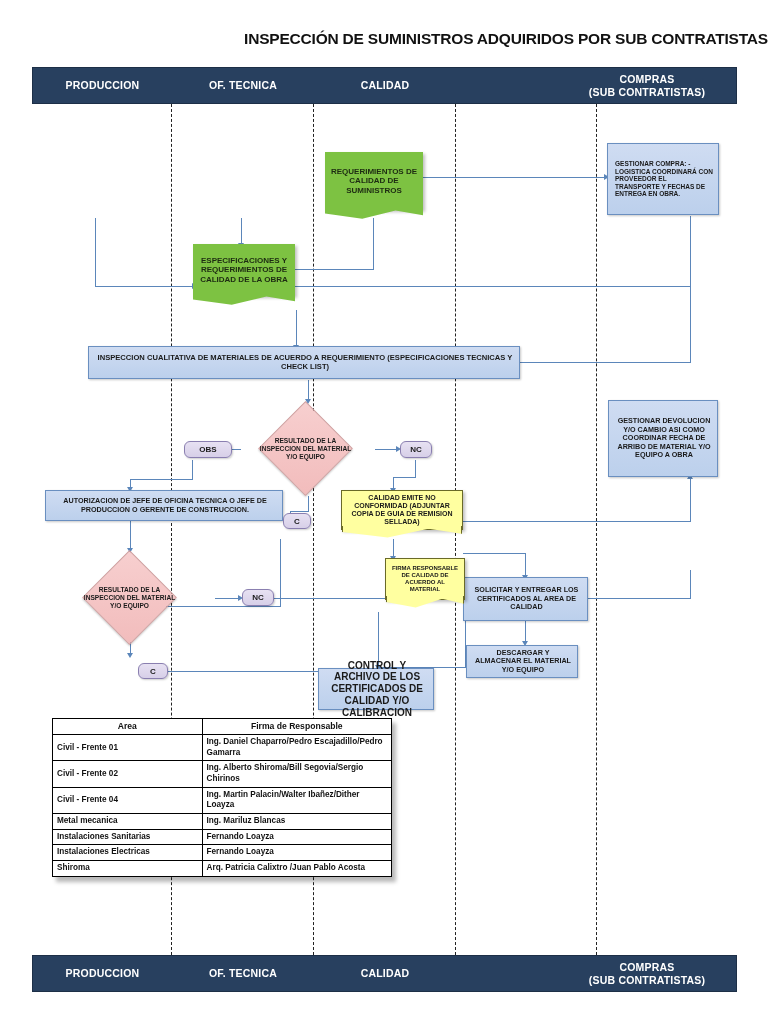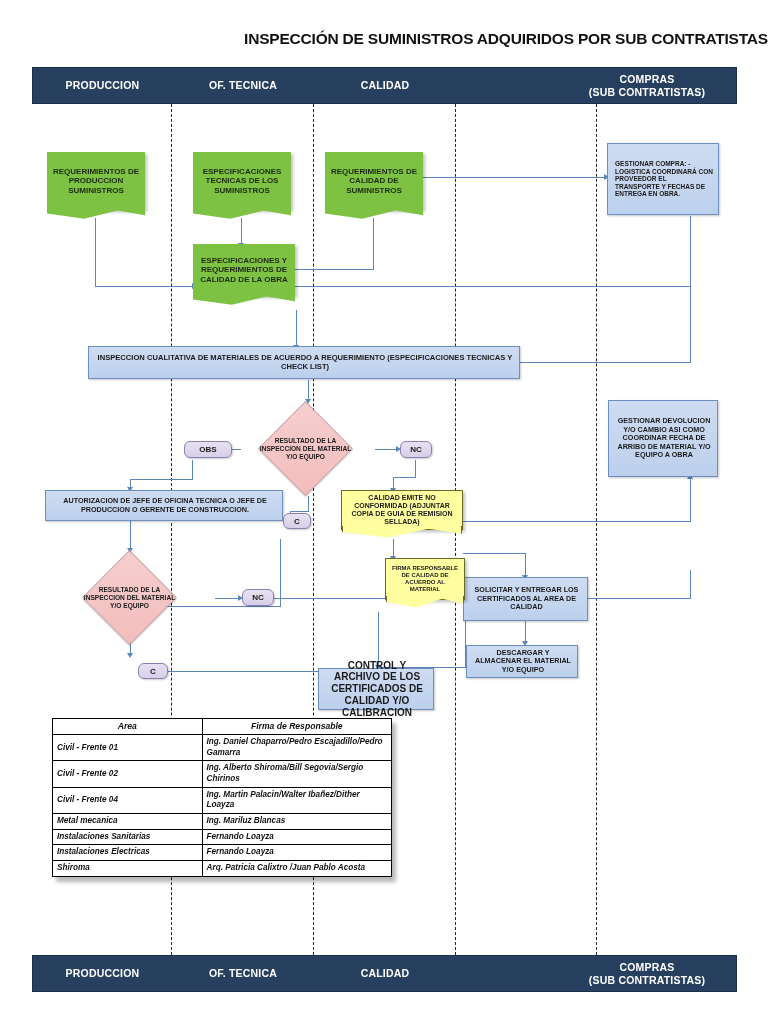--- a/index.html
+++ b/index.html
@@ -145,21 +145,20 @@
 
   
   #resp-table {
     position: absolute;
     left: 52px; top: 718px;
     width: 340px;
     border-collapse: collapse;
     background: #ffffff;
     box-shadow: 4px 5px 4px rgba(0,0,0,.28);
     font-size: 8.2px;
-    font-style: italic;
   }
   #resp-table th, #resp-table td {
     border: 1.1px solid #000000;
     padding: 2px 4px;
     color: #111111;
     vertical-align: middle;
     line-height: 1.3;
   }
   #resp-table th {
     text-align: center;
@@ -273,23 +272,21 @@
   <div class="ln lnv" style="left:525px; top:620px; height:24px"></div>
   <div class="arw arw-d" style="left:522px; top:641px"></div>
 
   <div class="ln lnv" style="left:465px; top:620px; height:48px"></div>
   <div class="ln lnh" style="left:378px; top:667px; width:88px"></div>
   <div class="ln lnv" style="left:378px; top:640px; height:28px"></div>
   <div class="arw arw-d" style="left:375px; top:665px"></div>
 
   <div class="ln lnv" style="left:378px; top:612px; height:30px"></div>
 
-  <div class="node docgreen" style="left:47px;  top:152px; width:98px;  height:58px">REQUERIMIENTOS DE PRODUCCION SUMINISTROS</div>
-
-  <div class="node docgreen" style="left:193px; top:152px; width:98px;  height:58px">ESPECIFICACIONES TECNICAS DE LOS SUMINISTROS</div>
+
 
   <div class="node docgreen" style="left:325px; top:152px; width:98px;  height:58px">REQUERIMIENTOS DE CALIDAD DE SUMINISTROS</div>
 
   <div class="node docgreen" style="left:193px; top:244px; width:102px; height:52px">ESPECIFICACIONES Y REQUERIMIENTOS DE CALIDAD DE LA OBRA</div>
 
   <div class="node proc" style="left:607px; top:143px; width:112px; height:72px; font-size:6.5px; text-align:left; justify-content:flex-start;">GESTIONAR COMPRA: - LOGISTICA COORDINARÁ CON PROVEEDOR EL TRANSPORTE Y FECHAS DE ENTREGA EN OBRA.</div>
 
   <div class="node proc" style="left:88px;  top:346px; width:432px; height:33px; font-size:7.6px">INSPECCION   CUALITATIVA  DE MATERIALES DE ACUERDO A REQUERIMIENTO (ESPECIFICACIONES TECNICAS  Y  CHECK  LIST)</div>
 
   <div class="node proc" style="left:608px; top:400px; width:110px; height:77px; font-size:7.2px">GESTIONAR DEVOLUCION Y/O CAMBIO ASI COMO COORDINAR FECHA DE ARRIBO DE MATERIAL Y/O EQUIPO A OBRA</div>

